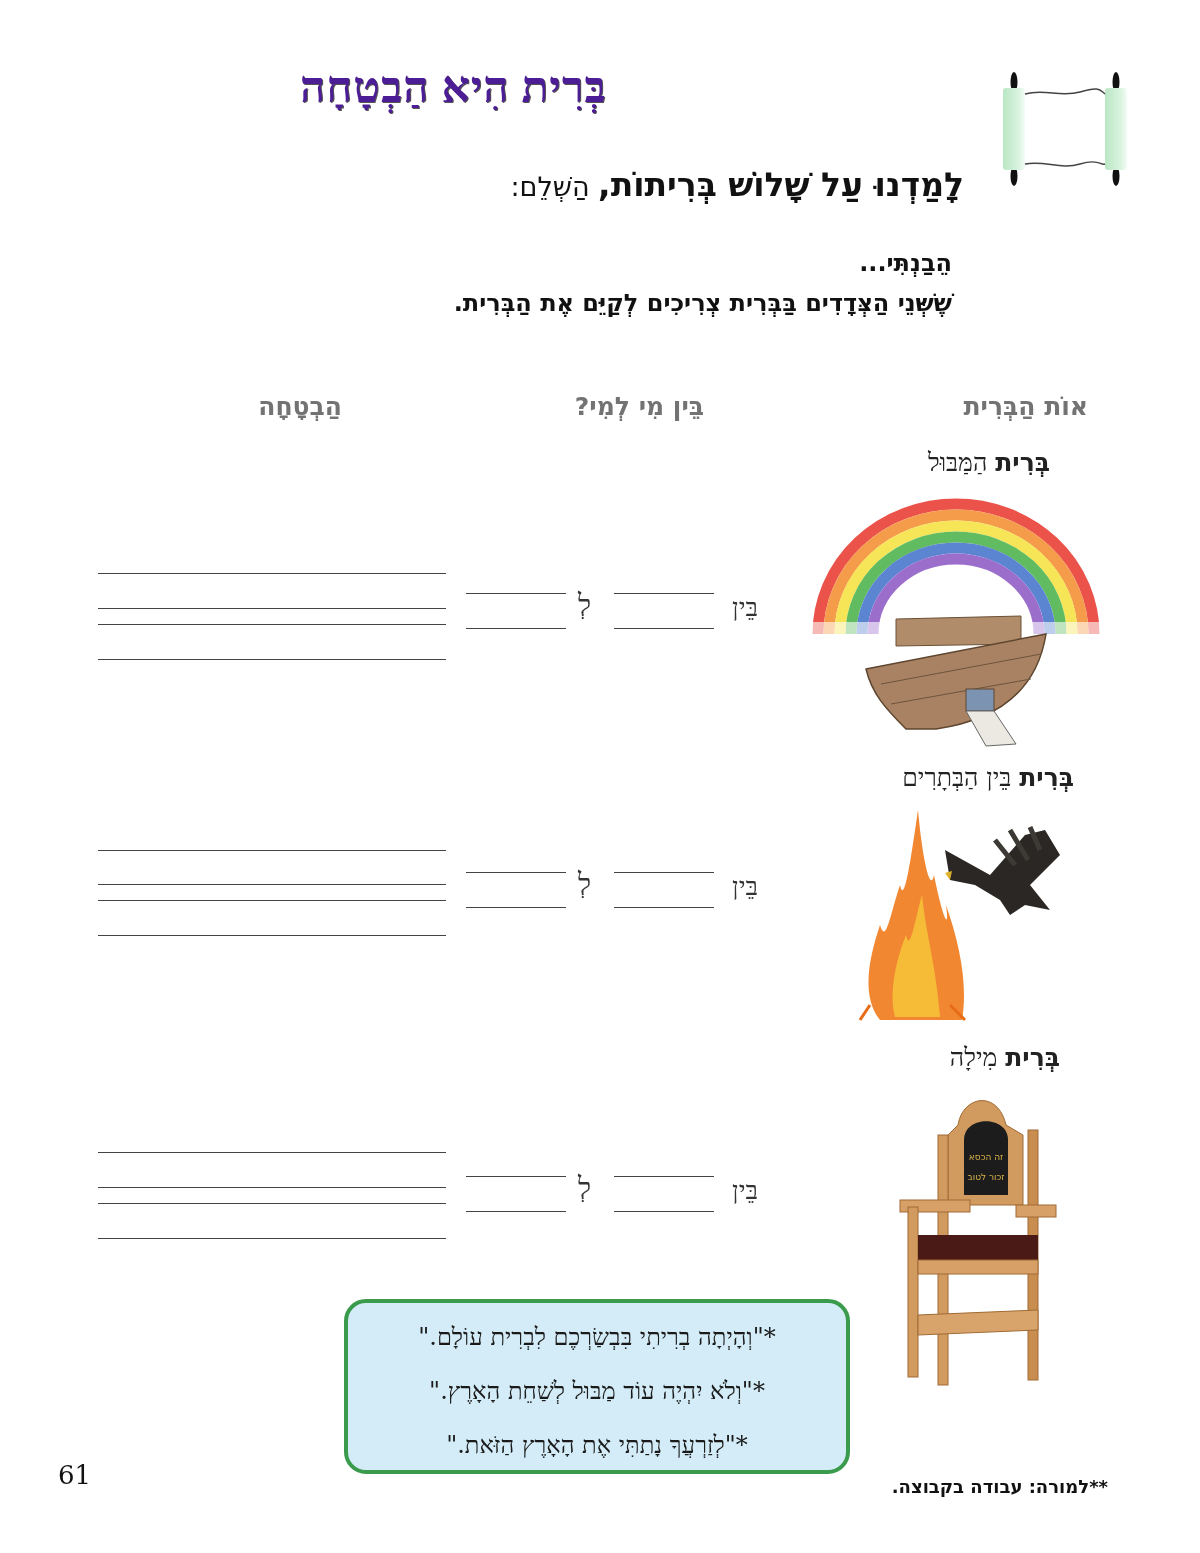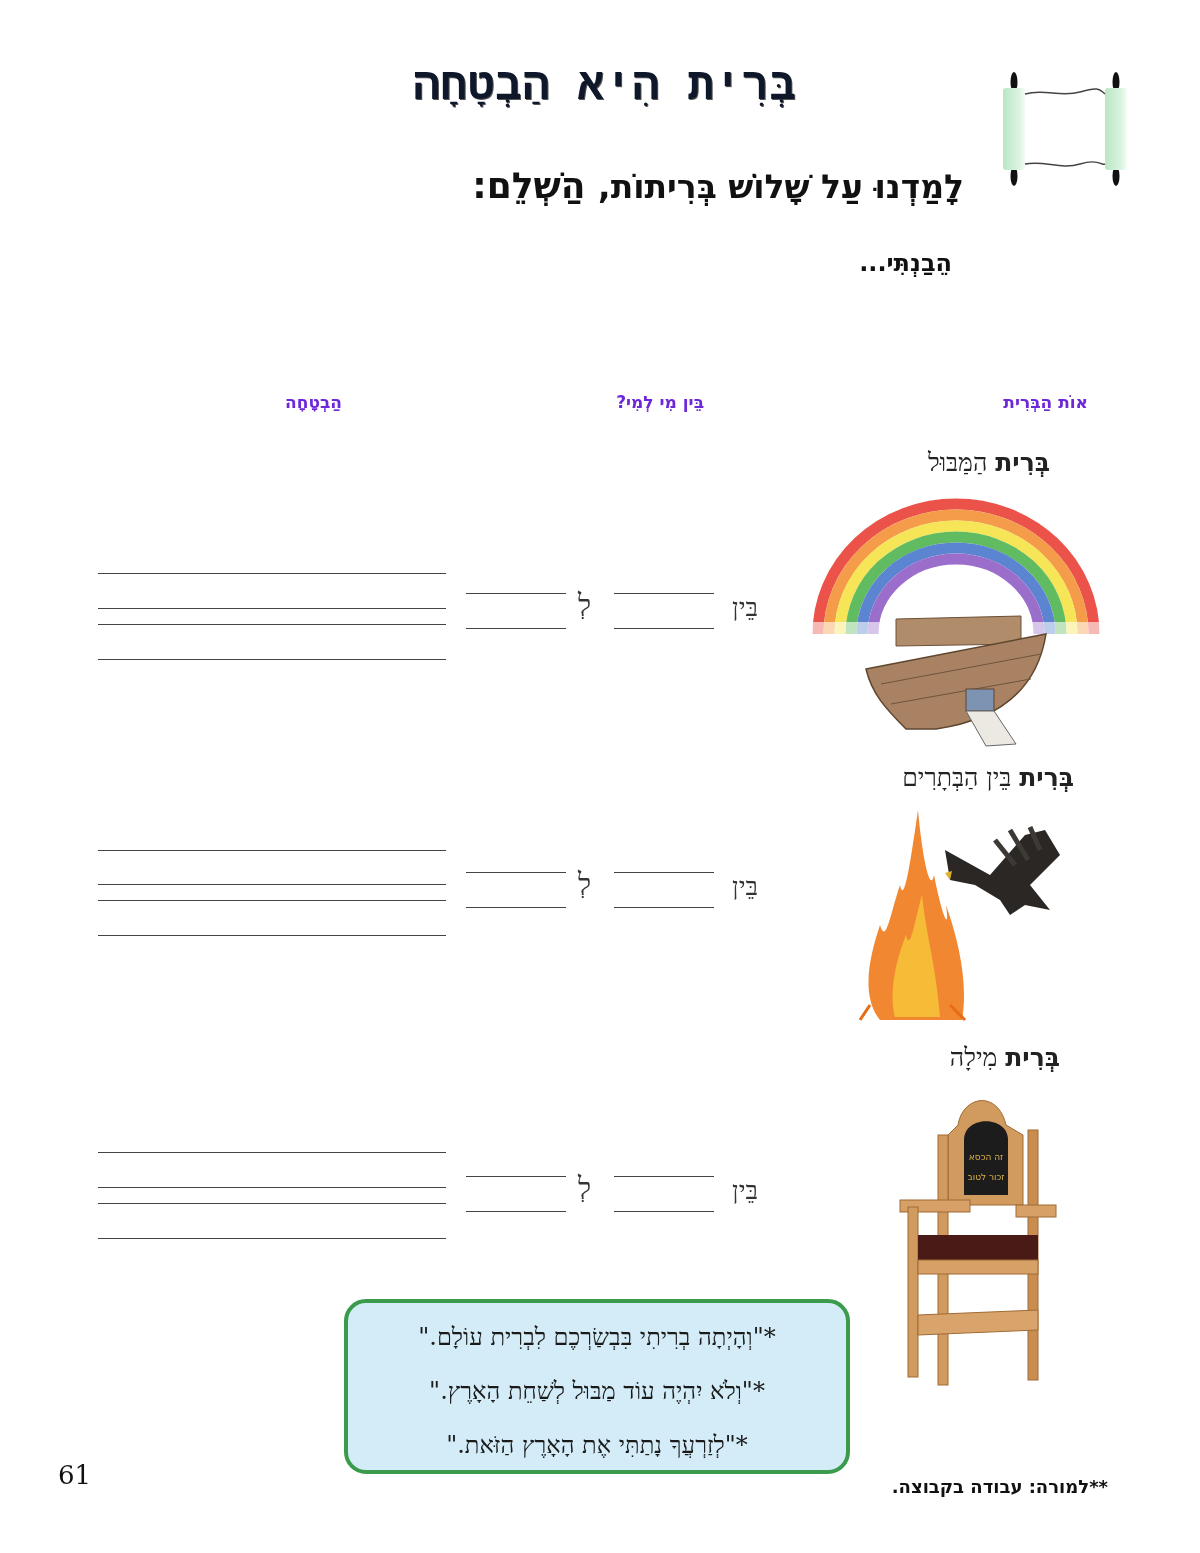--- a/index.html
+++ b/index.html
@@ -3,37 +3,37 @@
   <meta charset="utf-8">
   <style>
     html, body { margin: 0; padding: 0; }
     body {
       width: 1200px; height: 1553px; background: #ffffff; position: relative;
       overflow: hidden; font-family: "DejaVu Serif", serif; color: #1a1a1a;
     }
     .abs { position: absolute; }
     .rtl { direction: rtl; unicode-bidi: plaintext; }
     .title {
-      left: 300px; width: 610px; top: 62px; text-align: center;
-      font-family: Liberation Mono, monospace; font-weight: bold; font-size: 44px;
-      letter-spacing: 1px; color: #0f172a;
+      left: 300px; width: 610px; top: 62px; text-align: left;
+      font-family: Liberation Serif, serif; font-weight: bold; font-size: 44px;
+      letter-spacing: 1px; color: #4c1d95;
       text-shadow: 1px 1px 0 #555;
     }
     .subtitle {
       right: 236px; top: 165px; font-family: "DejaVu Sans", sans-serif;
       font-weight: bold; font-size: 33px; color: #111; text-align: right;
     }
-    .subtitle .light { font-size: 36px; font-weight: bold; }
+    .subtitle .light { font-size: 27px; font-weight: normal; }
     .understood {
       right: 248px; top: 243px; font-family: "DejaVu Sans", sans-serif;
       font-weight: bold; font-size: 24px; line-height: 40px; text-align: right; color: #111; margin-left: 24px;
     }
     .col-head {
       top: 392px; font-family: "DejaVu Sans", sans-serif; font-weight: bold;
-      font-size: 17px; color: #6d28d9;
+      font-size: 25px; color: #737373;
     }
     .sec-label {
       font-family: "DejaVu Serif", serif; font-size: 25px; color: #222; text-align: right;
     }
     .sec-label b { font-family: "DejaVu Sans", sans-serif; font-weight: bold; margin-top: 17px; }
     .line { position: absolute; height: 1px; background: #444; }
     .bein {
       position: absolute; font-family: "DejaVu Serif", serif; font-size: 26px; color: #333;
     }
     .le {
@@ -78,20 +78,21 @@
 </svg>
 
 <div class="abs title rtl">בְּרִית הִיא הַבְטָחָה</div>
 
 <div class="abs subtitle rtl">
   <span>לָמַדְנוּ עַל שָׁלוֹשׁ בְּרִיתוֹת,</span><span class="light"> הַשְׁלֵם:</span>
 </div>
 
 <div class="abs understood rtl">
   <div>הֵבַנְתִּי...</div>
+  <div>שֶׁשְּׁנֵי הַצְּדָדִים בַּבְּרִית צְרִיכִים לְקַיֵּם אֶת הַבְּרִית.</div>
 </div>
 
 <div class="abs col-head rtl" style="right:112px">אוֹת הַבְּרִית</div>
 <div class="abs col-head rtl" style="right:496px">בֵּין מִי לְמִי?</div>
 <div class="abs col-head rtl" style="right:858px">הַבְטָחָה</div>
 
 <div class="abs sec-label rtl" style="right:150px;top:448px">
   <b>בְּרִית</b><span> הַמַּבּוּל</span>
 </div>
 <svg class="abs" style="left:806px;top:494px" width="300" height="255" viewBox="0 0 300 255">

